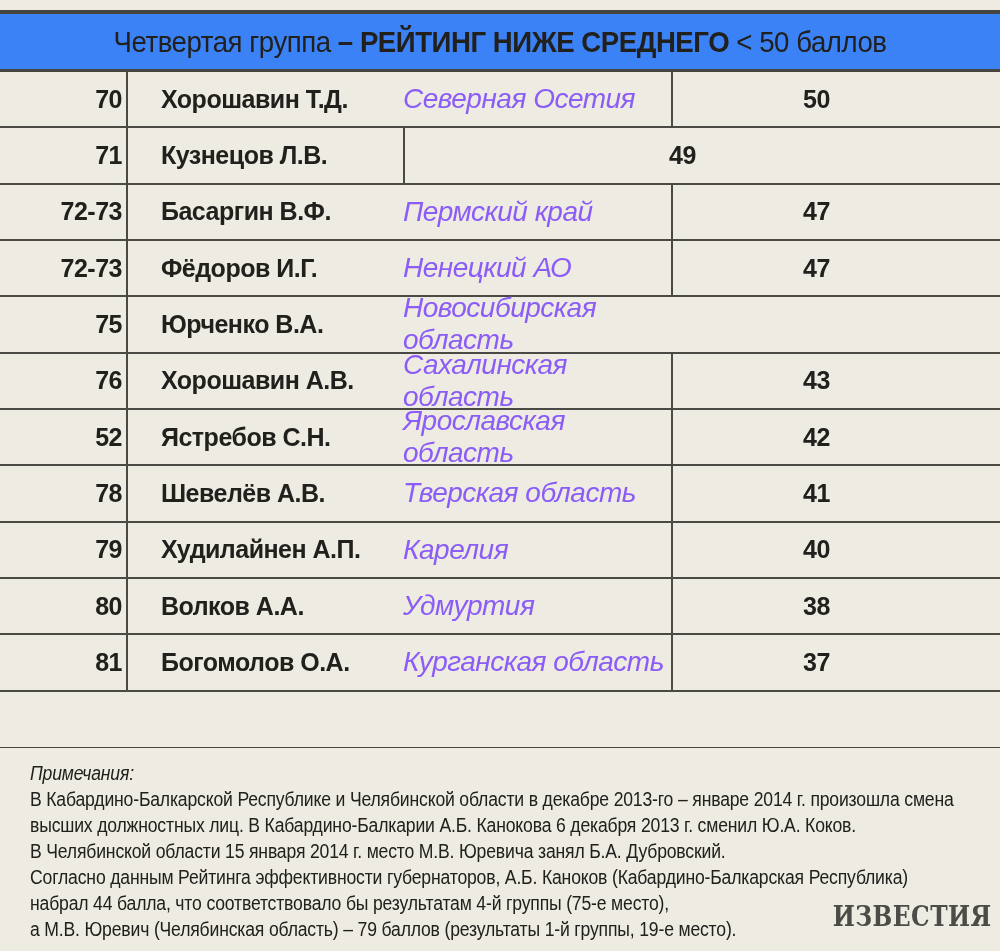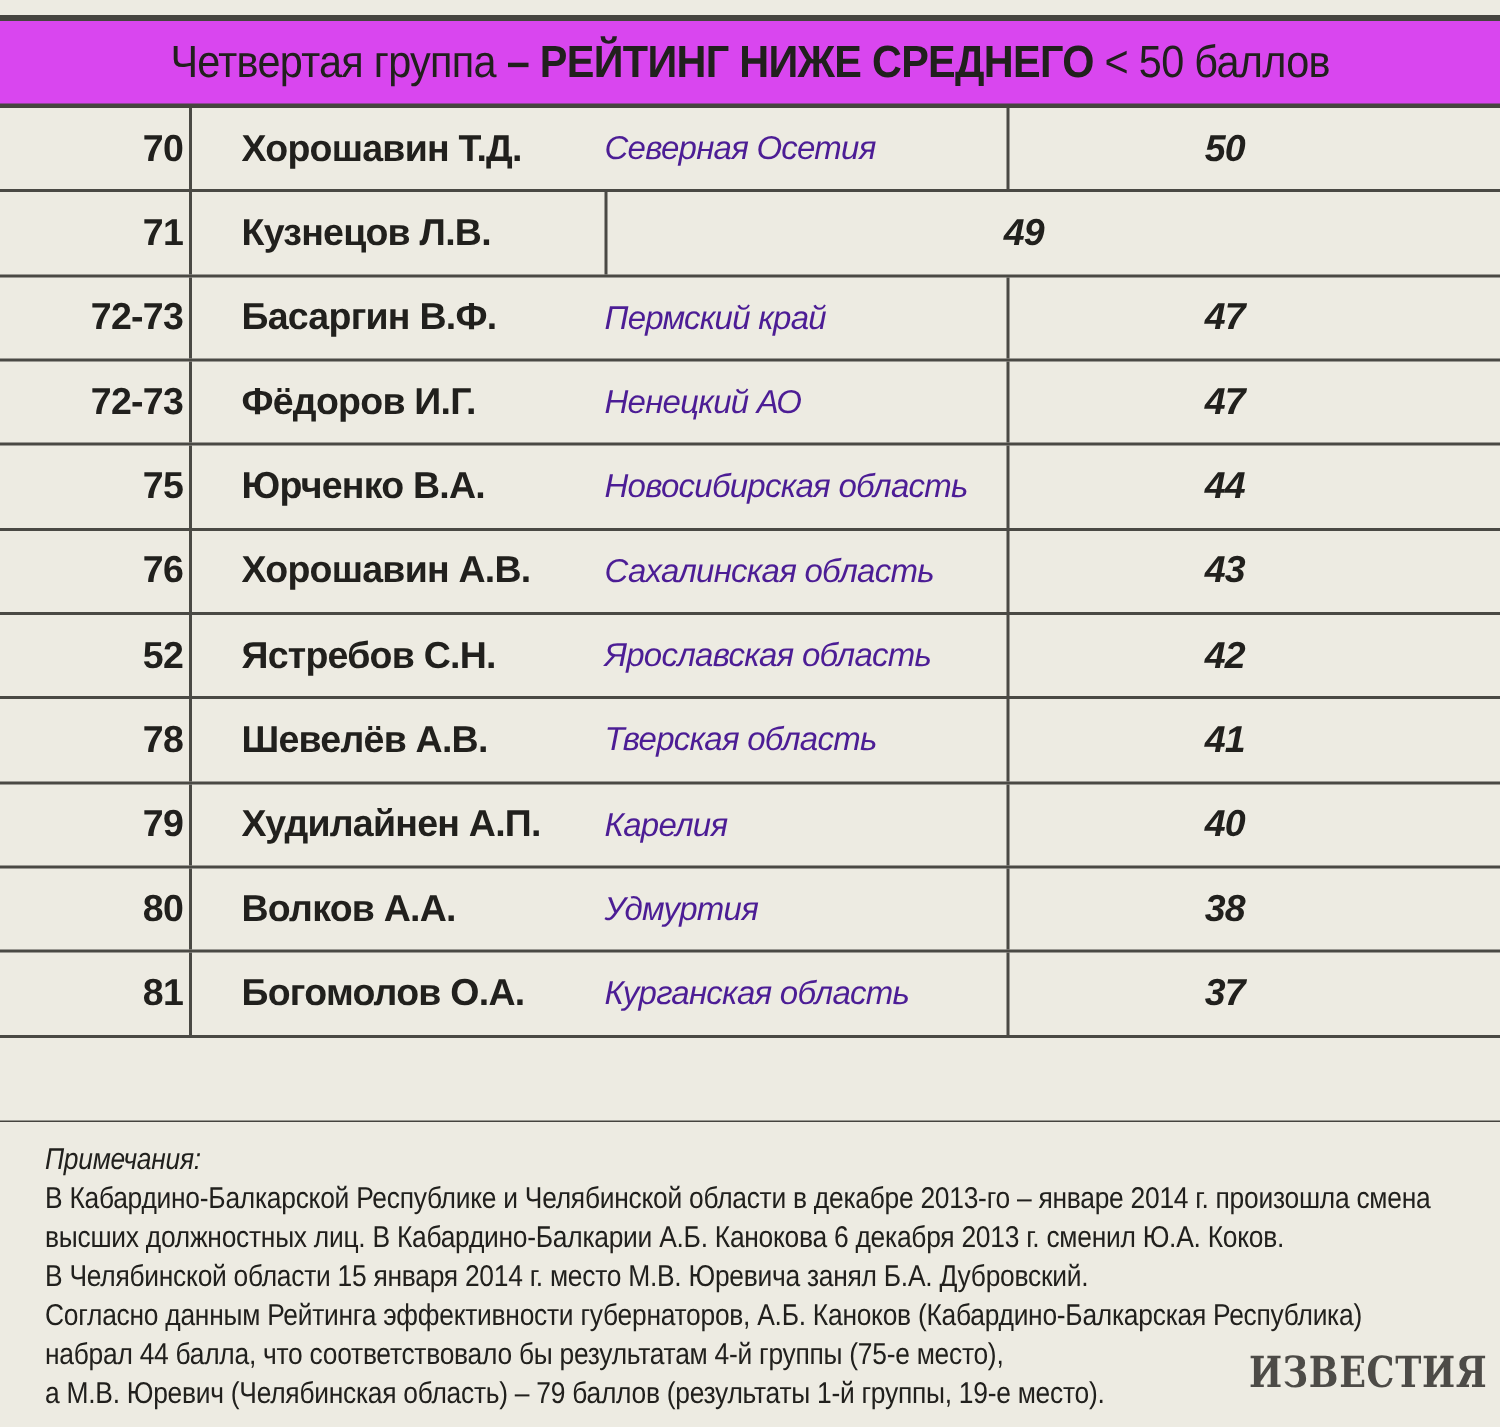--- a/index.html
+++ b/index.html
@@ -10,21 +10,21 @@
     font-family:"Liberation Sans", sans-serif;
     color:#21201d;
     overflow:hidden;
   }
   .top-line {
     position:absolute; top:10px; left:0; width:1000px; height:4px;
     background:#45443f;
   }
   .title-band {
     position:absolute; top:14px; left:0; width:1000px; height:58px;
-    background:#d946ef;
+    background:#3b82f6;
     border-bottom:3px solid #45443f;
     display:flex; align-items:center; justify-content:center;
     font-size:30px; letter-spacing:-0.5px; white-space:nowrap;
   }
   .title-inner { transform:scaleX(0.92); transform-origin:center; }
   .title-emphasis { font-weight:bold; }
   .rank-table {
     position:absolute; top:72px; left:0; width:1000px; height:676px;
     border-bottom:1px solid #45443f;
   }
@@ -34,27 +34,26 @@
     align-items:stretch;
   }
   .cell { display:flex; align-items:center; font-size:25px; letter-spacing:-0.5px; }
   .cell-rank {
     width:128px; justify-content:flex-end; padding-right:4px;
     border-right:2px solid #4a4944;
     font-weight:bold;
   }
   .cell-name { width:275px; padding-left:33px; font-weight:bold; }
   .cell-region {
-    width:268px; font-style:italic; color:#4c1d95; font-size:22px;
+    width:268px; font-style:italic; color:#8b5cf6; font-size:28px;
   }
   .cell-score {
     flex:1; justify-content:center; padding-right:40px;
     border-left:2px solid #4a4944;
     font-weight:bold;
-    font-style:italic;
   }
   .notes {
     position:absolute; top:760px; left:30px; width:1060px;
     font-size:20px; line-height:26px; letter-spacing:-0.2px;
     transform:scaleX(0.88); transform-origin:left top;
     white-space:nowrap;
   }
   .notes-heading { font-style:italic; }
   .brand-logo {
     position:absolute; top:901px; right:8px;
@@ -96,21 +95,20 @@
     <div class="table-row">
       <div class="cell cell-rank">72-73</div>
       <div class="cell cell-name">Фёдоров И.Г.</div>
       <div class="cell cell-region">Ненецкий АО</div>
       <div class="cell cell-score">47</div>
     </div>
     <div class="table-row">
       <div class="cell cell-rank">75</div>
       <div class="cell cell-name">Юрченко В.А.</div>
       <div class="cell cell-region">Новосибирская область</div>
-      <div class="cell cell-score">44</div>
     </div>
     <div class="table-row">
       <div class="cell cell-rank">76</div>
       <div class="cell cell-name">Хорошавин А.В.</div>
       <div class="cell cell-region">Сахалинская область</div>
       <div class="cell cell-score">43</div>
     </div>
     <div class="table-row">
       <div class="cell cell-rank">52</div>
       <div class="cell cell-name">Ястребов С.Н.</div>

